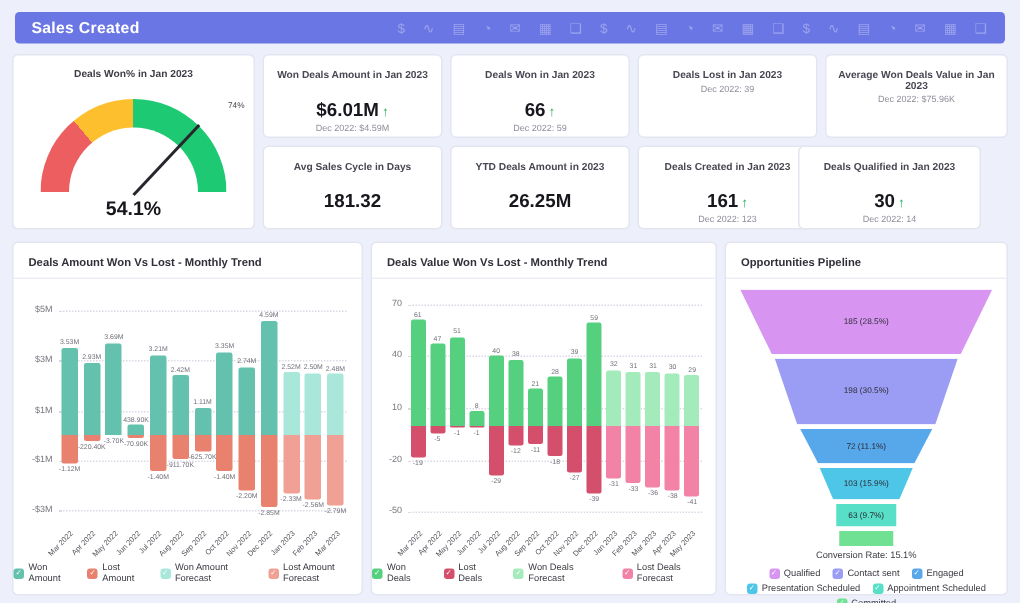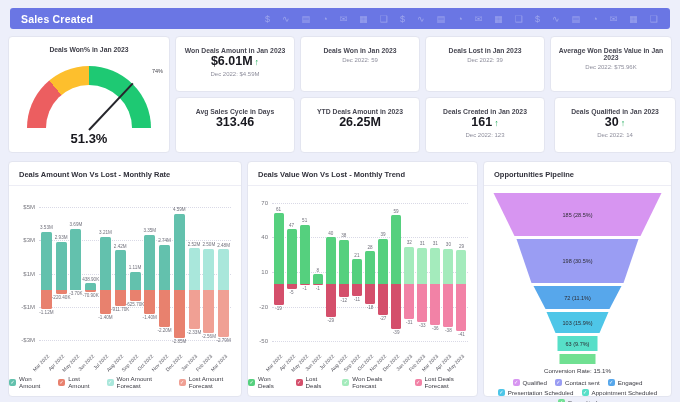--- a/index.html
+++ b/index.html
@@ -18,21 +18,21 @@
   .gauge-area { position:relative; width:124px; height:62px; margin:13px auto 0; }
   .gauge-arc { position:absolute; left:0; top:0; width:124px; height:62px; overflow:hidden; }
   .arc-circle { position:absolute; left:0; top:0; width:124px; height:124px; border-radius:50%; }
   .arc-hole { position:absolute; left:19px; top:19px; width:86px; height:86px; border-radius:50%; background:#fff; }
   .needle { position:absolute; left:61px; bottom:-2px; width:2px; height:64px; background:#26262c; transform-origin:50% 100%; }
   .marker-label { position:absolute; top:2px; right:-12px; font-size:5.5px; color:#44444c; }
   .gauge-value { text-align:center; font-size:13px; font-weight:bold; color:#16161c; margin-top:3px; }
 
   .kpi-card { position:absolute; background:#fff; border:1px solid #e3e5f0; border-radius:4px; text-align:center; }
   .kpi-title { font-size:6.8px; color:#474752; font-weight:bold; margin-top:10px; padding:0 4px; }
-  .kpi-value { font-size:12.5px; font-weight:bold; color:#17171e; margin-top:0; }
+  .kpi-value { font-size:12.5px; font-weight:bold; color:#17171e; margin-top:12px; }
   .kpi-arrow { font-size:9px; font-weight:bold; color:#27ae60; margin-left:2px; }
   .kpi-prev { font-size:6px; color:#8e8e9c; margin-top:3px; }
 
   .chart-card { top:161px; height:236px; }
   #chart1 { left:8px;  width:234px; }
   #chart2 { left:247px; width:231px; }
   #funnel-card { left:483px; width:189px; }
   .chart-title { font-size:7.5px; font-weight:bold; color:#30303a; padding:8px 10px 6px; border-bottom:1px solid #ededf5; }
 
   .plot { position:relative; margin-top:11px; height:150px; }
@@ -89,63 +89,64 @@
   <div class="card gauge-card">
     <div class="gauge-title">Deals Won% in Jan 2023</div>
     <div class="gauge-area">
       <div class="gauge-arc">
         <div class="arc-circle" id="arc-circle" style="background: conic-gradient(from 270deg, rgb(236, 94, 96) 0deg, rgb(236, 94, 96) 50deg, rgb(253, 191, 45) 50deg, rgb(253, 191, 45) 90deg, rgb(30, 201, 115) 90deg, rgb(30, 201, 115) 180deg, transparent 180deg, transparent 360deg);"></div>
         <div class="arc-hole"></div>
       </div>
       <div class="needle" id="needle" style="transform: rotate(43.2deg);"></div>
       <div class="marker-label">74%</div>
     </div>
-    <div class="gauge-value">51.3%</div>
+    <div class="gauge-value">54.1%</div>
   </div>
 
   <div id="kpi-grid">
       <div class="kpi-card" style="left: 175px; top: 36px; width: 120px; height: 56px;">
         <div class="kpi-title">Won Deals Amount in Jan 2023</div>
         <div class="kpi-value">$6.01M<span class="kpi-arrow up">↑</span></div>
         <div class="kpi-prev">Dec 2022: $4.59M</div>
       </div>
       <div class="kpi-card" style="left: 300px; top: 36px; width: 120px; height: 56px;">
         <div class="kpi-title">Deals Won in Jan 2023</div>
+        <div class="kpi-value">66<span class="kpi-arrow up">↑</span></div>
         <div class="kpi-prev">Dec 2022: 59</div>
       </div>
       <div class="kpi-card" style="left: 425px; top: 36px; width: 120px; height: 56px;">
         <div class="kpi-title">Deals Lost in Jan 2023</div>
         <div class="kpi-prev">Dec 2022: 39</div>
       </div>
       <div class="kpi-card" style="left: 550px; top: 36px; width: 122px; height: 56px;">
         <div class="kpi-title">Average Won Deals Value in Jan 2023</div>
         <div class="kpi-prev">Dec 2022: $75.96K</div>
       </div>
       <div class="kpi-card" style="left: 175px; top: 97px; width: 120px; height: 56px;">
         <div class="kpi-title">Avg Sales Cycle in Days</div>
-        <div class="kpi-value">313.46</div>
+        <div class="kpi-value">181.32</div>
       </div>
       <div class="kpi-card" style="left: 300px; top: 97px; width: 120px; height: 56px;">
         <div class="kpi-title">YTD Deals Amount in 2023</div>
         <div class="kpi-value">26.25M</div>
       </div>
       <div class="kpi-card" style="left: 425px; top: 97px; width: 120px; height: 56px;">
         <div class="kpi-title">Deals Created in Jan 2023</div>
         <div class="kpi-value">161<span class="kpi-arrow up">↑</span></div>
         <div class="kpi-prev">Dec 2022: 123</div>
       </div>
-      <div class="kpi-card" style="left: 554px; top: 97px; width: 122px; height: 56px;">
+      <div class="kpi-card" style="left: 532px; top: 97px; width: 122px; height: 56px;">
         <div class="kpi-title">Deals Qualified in Jan 2023</div>
         <div class="kpi-value">30<span class="kpi-arrow up">↑</span></div>
         <div class="kpi-prev">Dec 2022: 14</div>
       </div>
     </div>
 
   <div class="card chart-card" id="chart1">
-    <div class="chart-title">Deals Amount Won Vs Lost - Monthly Rate</div>
+    <div class="chart-title">Deals Amount Won Vs Lost - Monthly Trend</div>
     <div class="plot" id="plot1">
         <div class="gridline" style="top: 10px;"></div>
         <div class="ytick" style="top: 7px;">$5M</div>
         <div class="gridline" style="top: 43.3333px;"></div>
         <div class="ytick" style="top: 40.3333px;">$3M</div>
         <div class="gridline" style="top: 76.6667px;"></div>
         <div class="ytick" style="top: 73.6667px;">$1M</div>
         <div class="gridline" style="top: 110px;"></div>
         <div class="ytick" style="top: 107px;">-$1M</div>
         <div class="gridline" style="top: 143.333px;"></div>

